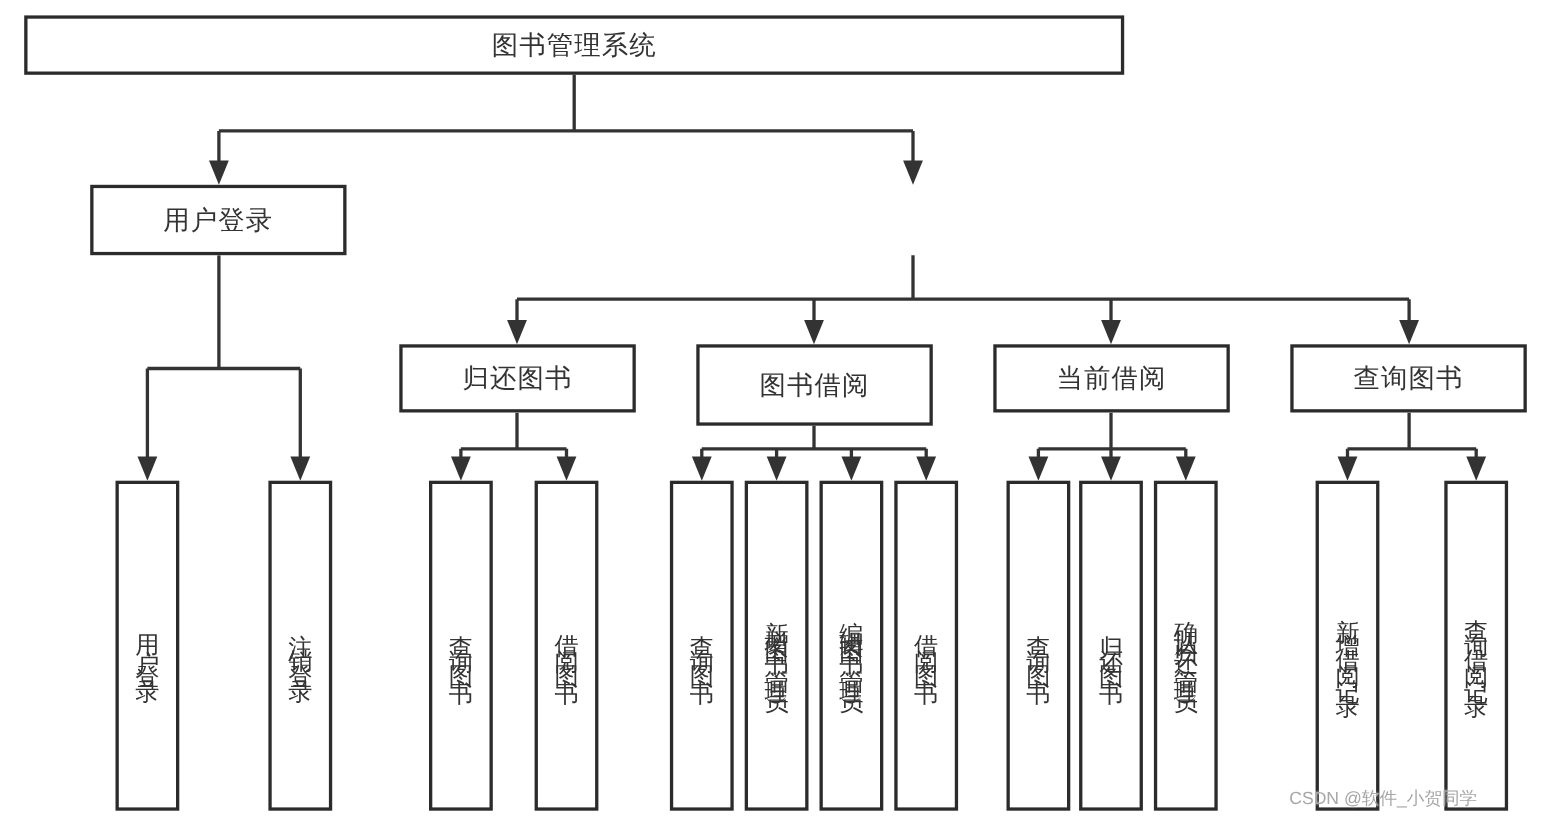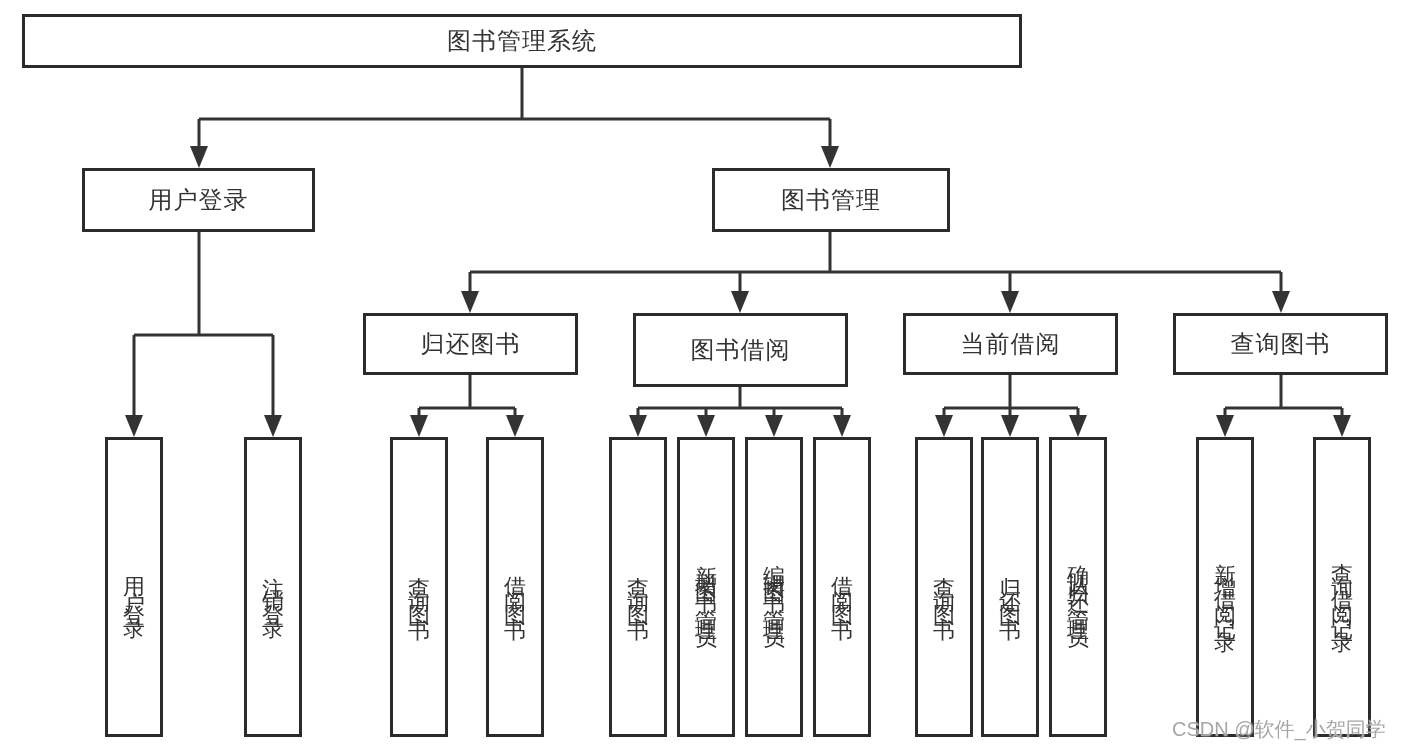--- a/index.html
+++ b/index.html
@@ -30,21 +30,21 @@
     writing-mode: vertical-rl;
     line-height: 1;
     letter-spacing: 14px;
     white-space: nowrap;
   }
   .vbox.long .vtext { letter-spacing: 9px; }
   .watermark {
     position: absolute;
     left: 1172px;
     top: 716px;
-    font-size: 20px;
+    font-size: 16px;
     color: var(--c-watermark, #a6a6a6);
     white-space: nowrap;
     text-shadow: 0 0 2px #ffffff;
     z-index: 5;
   }
 </style>
 </head>
 <body>
 
 <div class="canvas">
@@ -95,21 +95,20 @@
     <g>
       <path d="M1281 375 V408 M1225 408 H1342 M1225 408 V419 M1342 408 V419"></path>
       <polygon points="1216,415 1234,415 1225,437"></polygon>
       <polygon points="1333,415 1351,415 1342,437"></polygon>
     </g>
   </svg>
 
   <div class="node hbox" style="left:22px; top:14px; width:1000px; height:54px;">图书管理系统</div>
 
   <div class="node hbox" style="left:82px; top:168px; width:233px; height:64px;">用户登录</div>
-  <div class="node hbox" style="left:712px; top:168px; width:238px; height:64px;">图书管理</div>
 
   <div class="node hbox" style="left:363px; top:313px; width:215px; height:62px;">归还图书</div>
   <div class="node hbox" style="left:633px; top:313px; width:215px; height:74px;">图书借阅</div>
   <div class="node hbox" style="left:903px; top:313px; width:215px; height:62px;">当前借阅</div>
   <div class="node hbox" style="left:1173px; top:313px; width:215px; height:62px;">查询图书</div>
 
   <div class="node vbox" style="left:105px; top:437px; width:58px; height:300px;">
     <span class="vtext">用户登录</span>
   </div>
   <div class="node vbox" style="left:244px; top:437px; width:58px; height:300px;">

